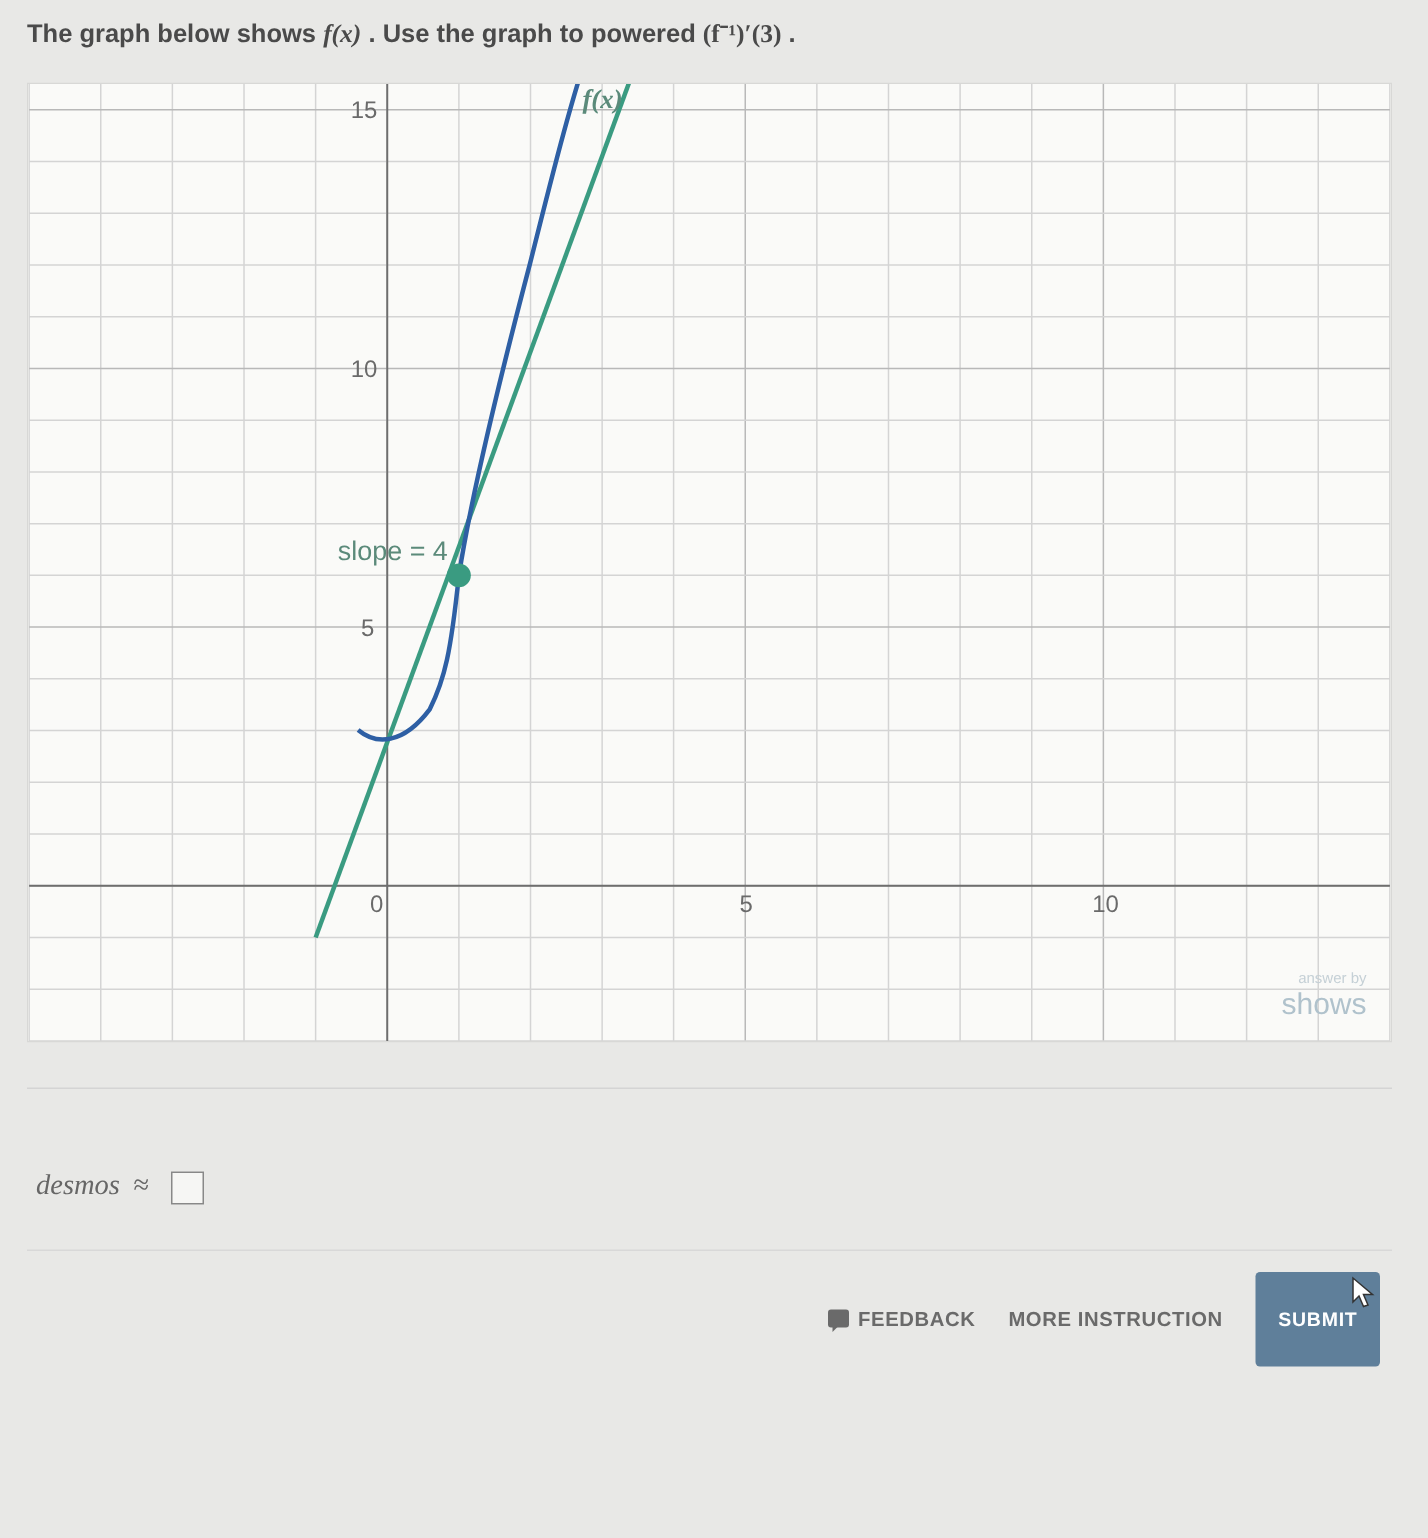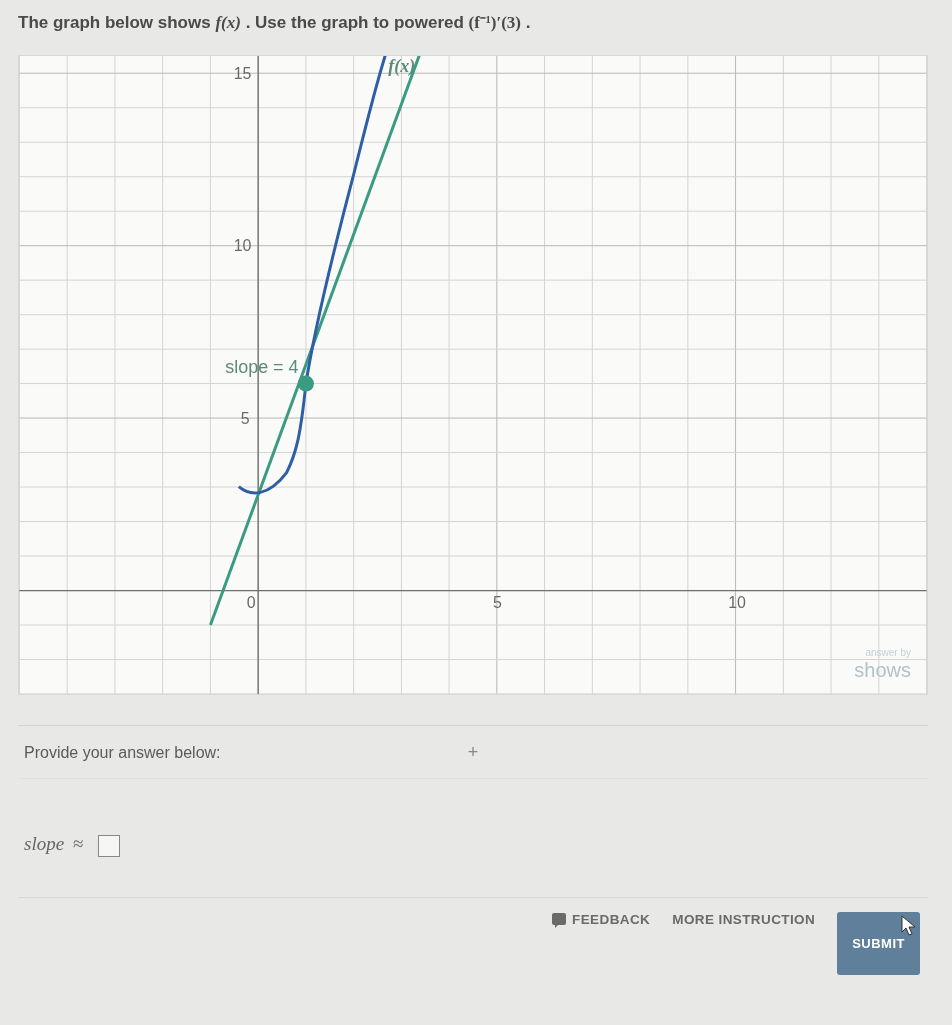--- a/index.html
+++ b/index.html
@@ -71,26 +71,26 @@
   .answer-body .box {
     display: inline-block;
     width: 22px; height: 22px;
     border: 1.5px solid #888;
     vertical-align: middle;
     margin-left: 6px;
     background: #f6f6f4;
   }
   .footer-bar {
     width: 910px;
-    margin-top: 10px;
+    margin-top: 0;
     border-top: 1px solid #d8d8d8;
     padding: 14px 8px 0 8px;
     display: flex;
     justify-content: flex-end;
-    align-items: flex-start;
+    align-items: center;
     gap: 22px;
   }
   .btn-flat {
     font-size: 13.5px;
     font-weight: 600;
     color: #6a6a6a;
     letter-spacing: 0.4px;
     cursor: pointer;
     display: inline-flex;
     align-items: center;
@@ -213,26 +213,22 @@
     <text class="fx" x="370" y="16">f(x)</text>
   </svg>
 
   <div class="desmos-logo">
     <span class="tiny">answer by</span>
     <span>shows</span>
   </div>
 </div>
 
 <div class="answer-section">
-  <div class="answer-header">
-    <span>Provide your answer below:</span>
-    <span class="plus-center">+</span>
-  </div>
   <div class="answer-body">
-    <span>slope</span>
+    <span>desmos</span>
     <span style="margin:0 4px;">≈</span>
     <span class="box"></span>
   </div>
 </div>
 
 <div class="footer-bar">
   <div class="btn-flat">
     <span class="feedback-icon"></span>
     <span>FEEDBACK</span>
   </div>

